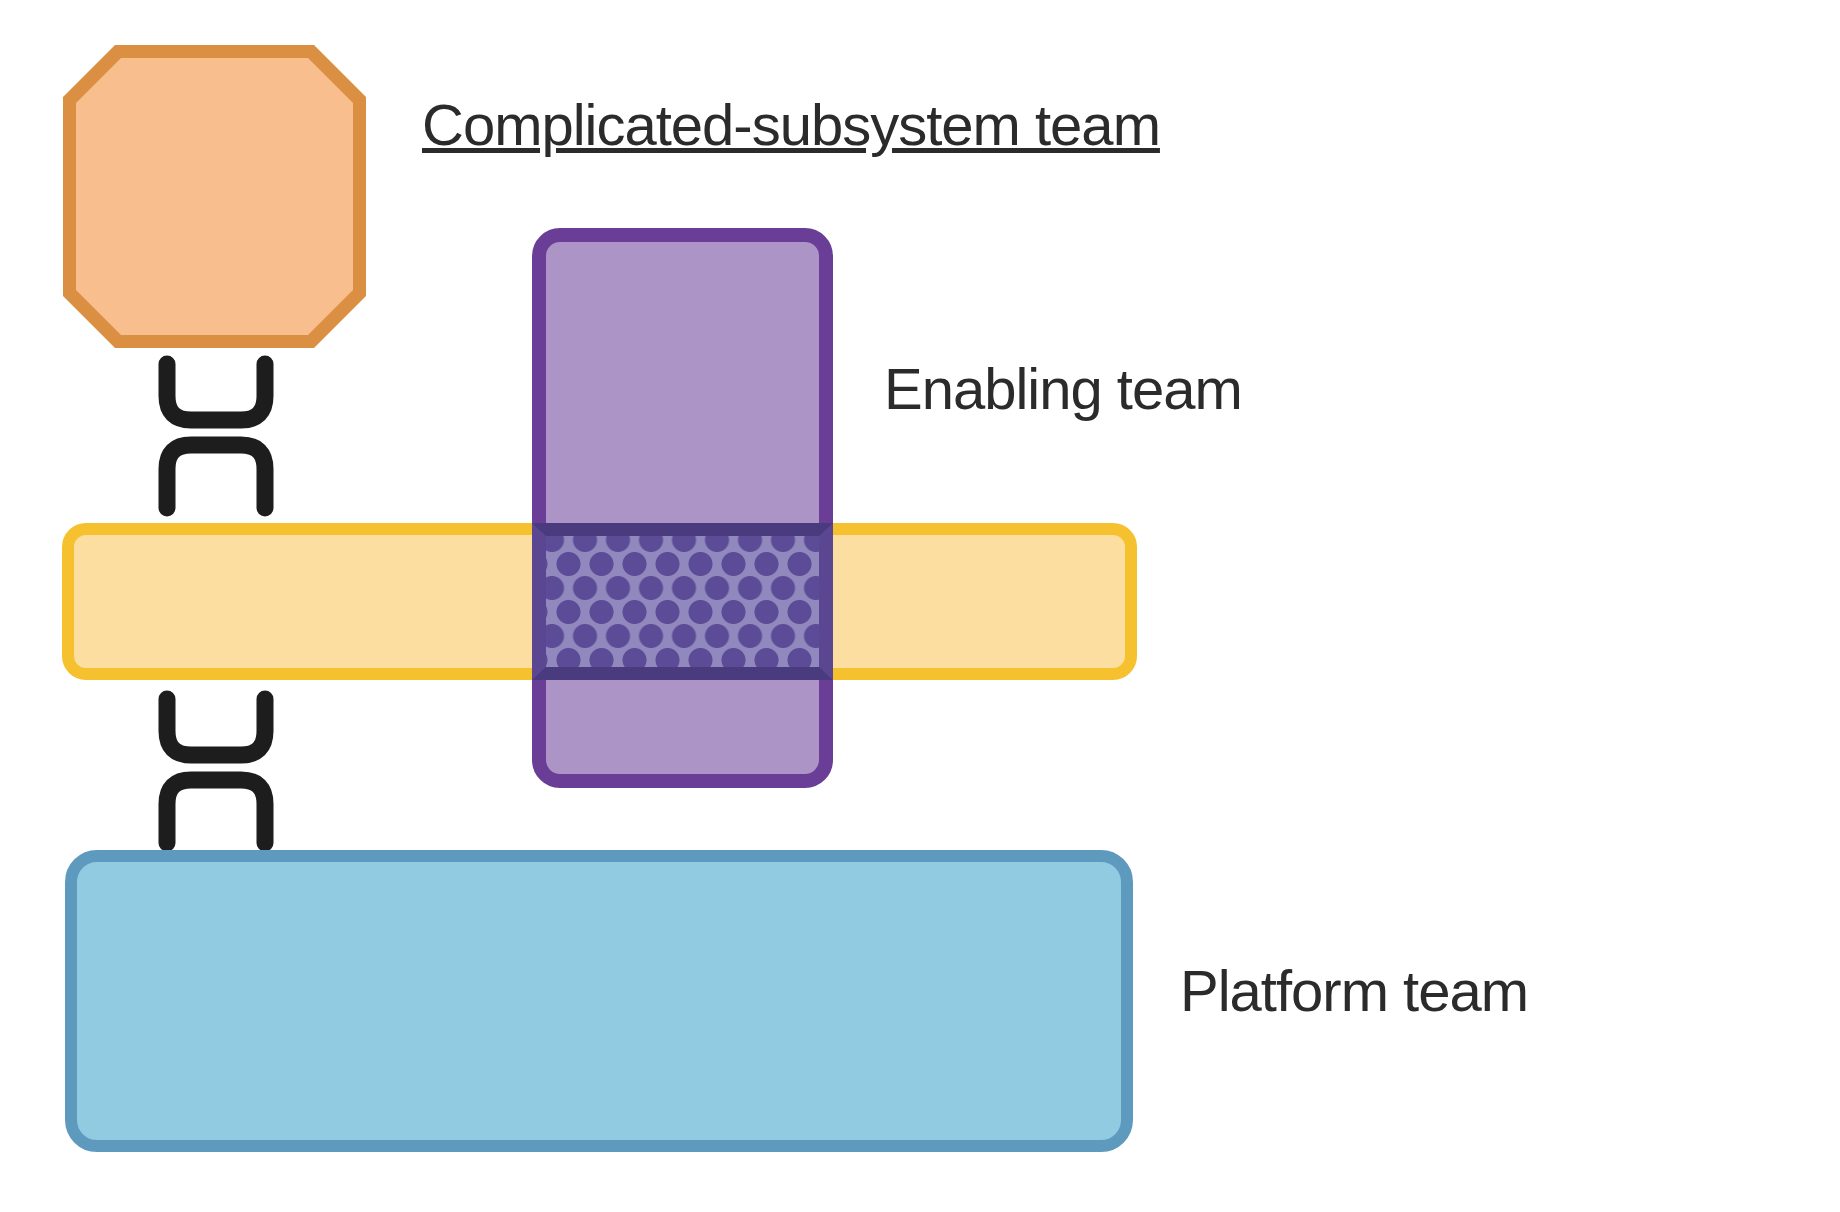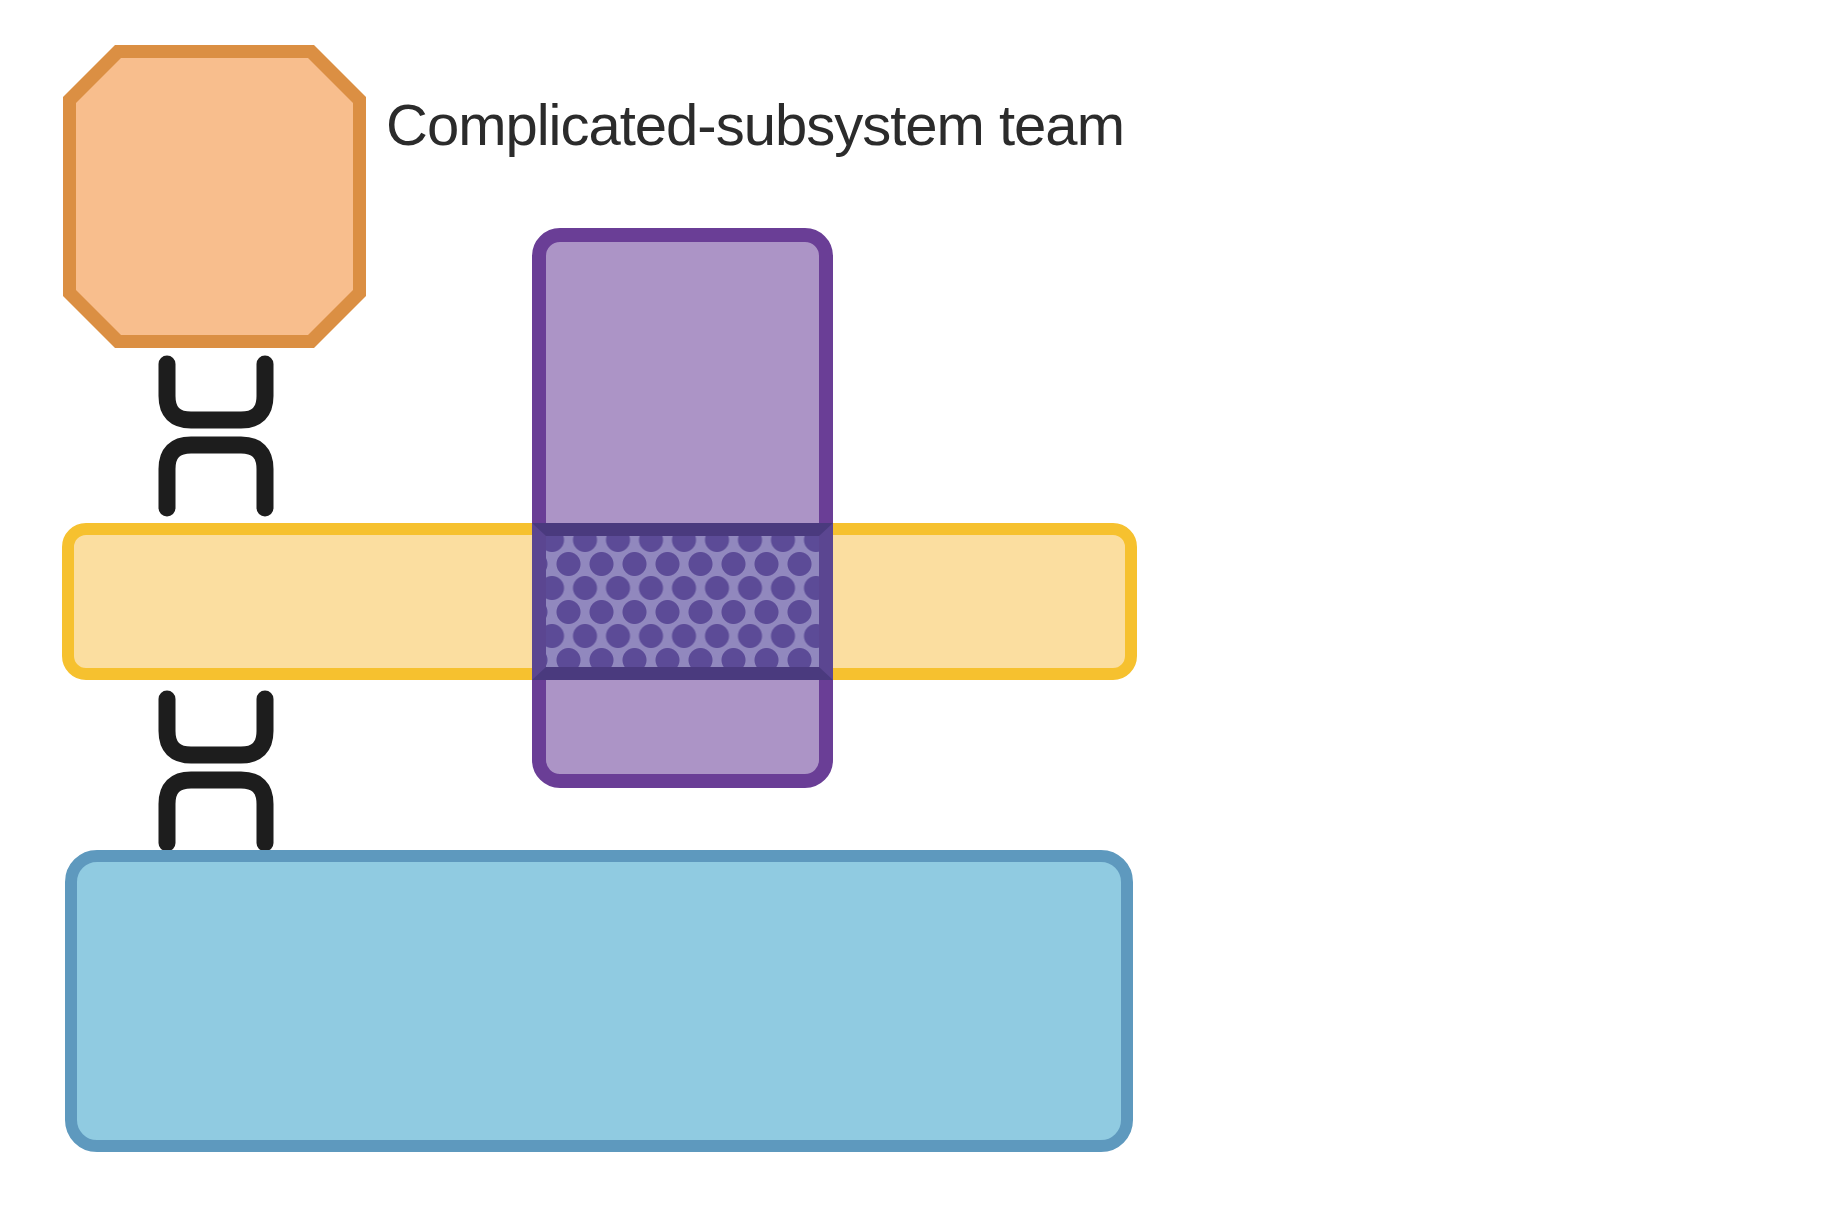--- a/index.html
+++ b/index.html
@@ -77,21 +77,21 @@
 
   
   .connector{position:absolute;left:148px;width:136px;height:172px;}
   .connector.c-top{top:350px;}
   .connector.c-bottom{top:685px;}
   .connector path{
     fill:none;stroke:#1d1d1d;stroke-width:17;
     stroke-linecap:round;stroke-linejoin:round;
   }
 
-  .lbl-complicated{left:386px;top:92px;}
+  .lbl-complicated{left:422px;top:92px;text-decoration:underline;}
   .lbl-enabling{left:884px;top:356px;}
   .lbl-stream{left:1180px;top:558px;}
   .lbl-platform{left:1180px;top:958px;}
 </style>
 </head>
 <body>
 
 <div id="stage">
 
   <div class="octagon-outer">
@@ -111,16 +111,18 @@
 
   <svg class="connector c-bottom" viewBox="0 0 136 170">
     <path d="M 19 13 L 19 45 Q 19 69 43 69 L 93 69 Q 117 69 117 45 L 117 13"></path>
     <path d="M 19 157 L 19 118 Q 19 94 43 94 L 93 94 Q 117 94 117 118 L 117 157"></path>
   </svg>
 
   <div class="blue-rect"></div>
 
   <div class="label lbl-complicated">Complicated-subsystem team</div>
 
+  <div class="label lbl-enabling">Enabling team</div>
 
 
+  <div class="label lbl-platform">Platform team</div>
 
 </div>
 
 </body></html>

